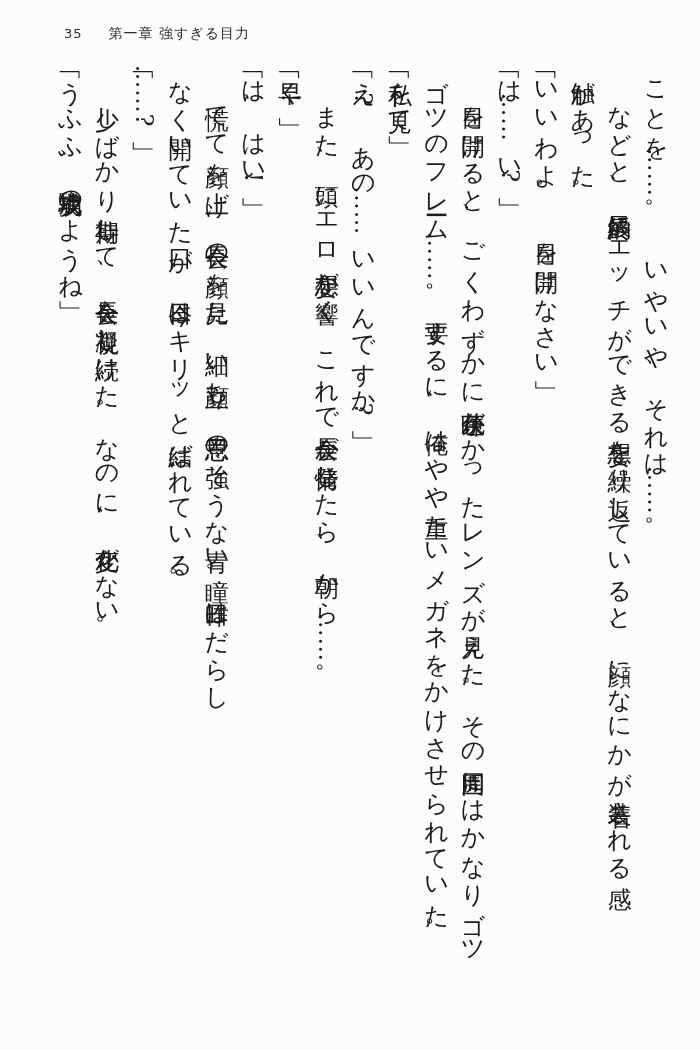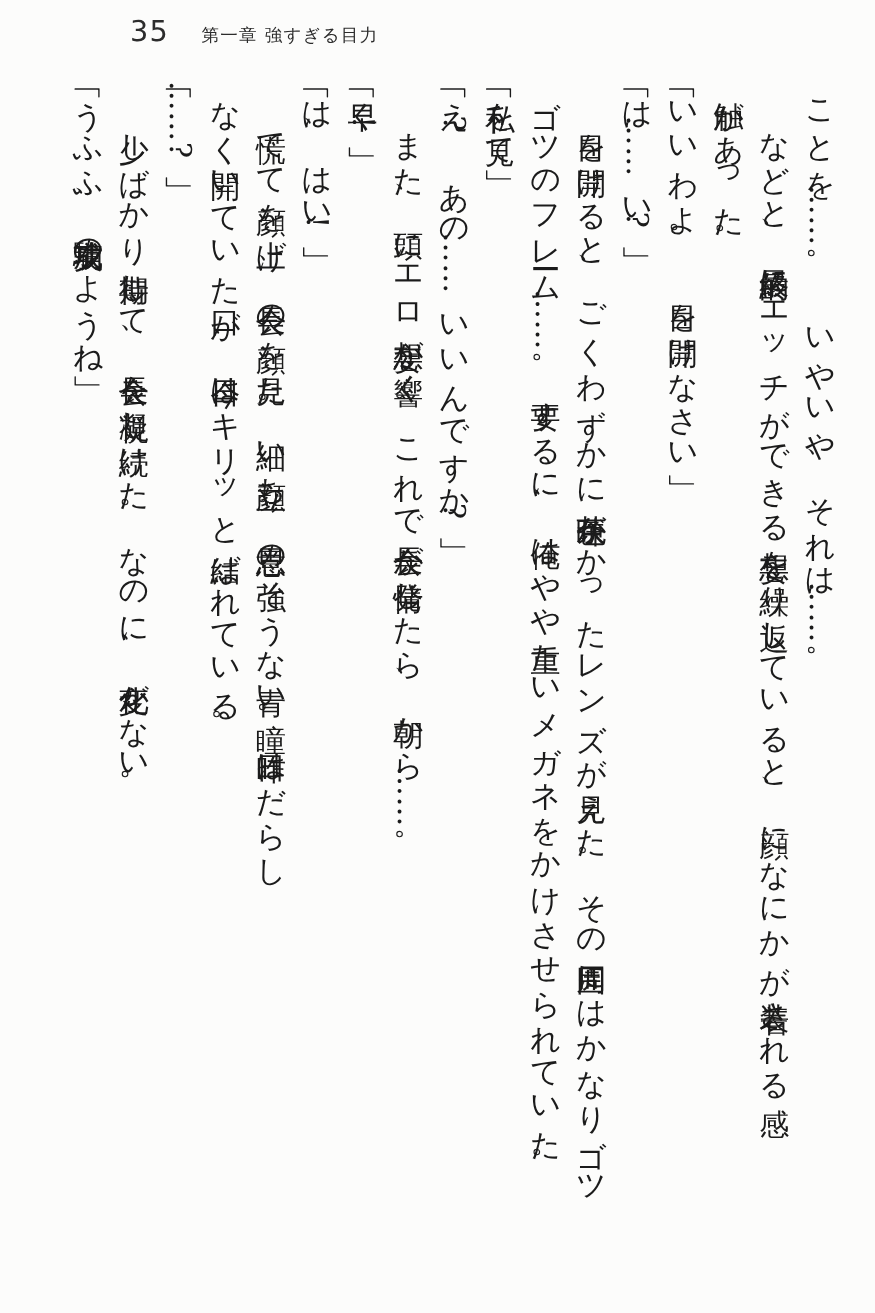--- a/index.html
+++ b/index.html
@@ -19,28 +19,28 @@
     position: absolute;
     top: 13px;
     left: 64px;
     display: flex;
     align-items: baseline;
     font-family: "DejaVu Sans", "Liberation Sans", sans-serif;
     color: #2c2c2c;
     white-space: nowrap;
   }
   .page-number {
-    font-size: 23px;
+    font-size: 13px;
     letter-spacing: 1px;
-    margin-left: 40px;
   }
   .chapter-title {
     font-size: 14px;
     margin-left: 26px;
     letter-spacing: 1px;
+    margin-top: 12px;
   }
   .body-text {
     position: absolute;
     top: 64px;
     right: 26px;
     height: 980px;
     writing-mode: vertical-rl;
     text-orientation: mixed;
     font-family: "DejaVu Serif", "Liberation Serif", serif;
     font-size: 24px;

